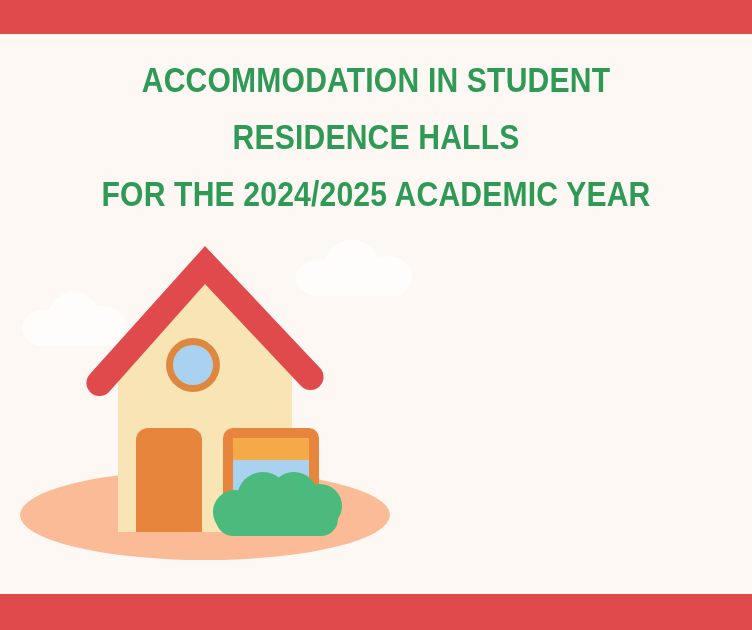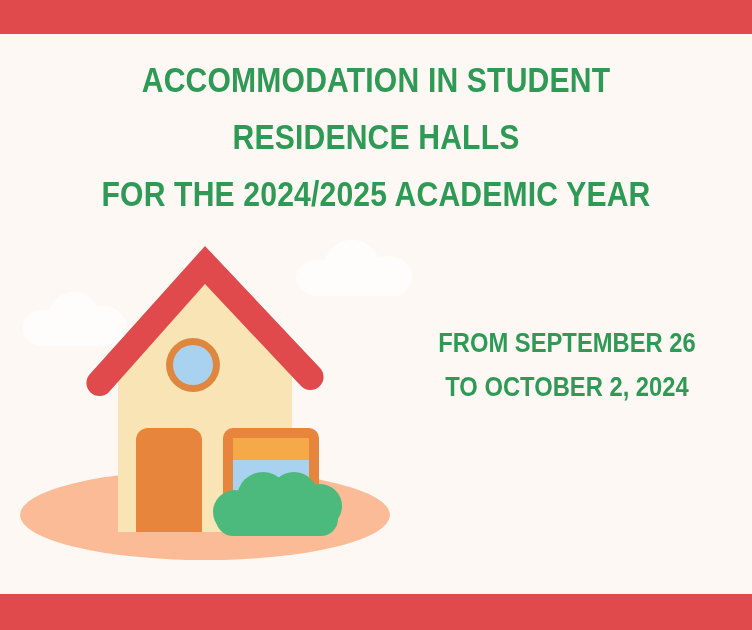--- a/index.html
+++ b/index.html
@@ -171,20 +171,16 @@
       </g>
     </svg>
   </div>
 
   <div id="headline">
     <span class="hl-line hl-1">ACCOMMODATION IN STUDENT</span>
     <span class="hl-line hl-2">RESIDENCE HALLS</span>
     <span class="hl-line hl-3">FOR THE 2024/2025 ACADEMIC YEAR</span>
   </div>
 
-  <div id="date-block">
-    <span class="dt-line dt-1">FROM SEPTEMBER 26</span>
-    <span class="dt-line dt-2">TO OCTOBER 2, 2024</span>
-  </div>
 
   <div class="bar bar-bottom"></div>
 
 </div>
 
 </body></html>

